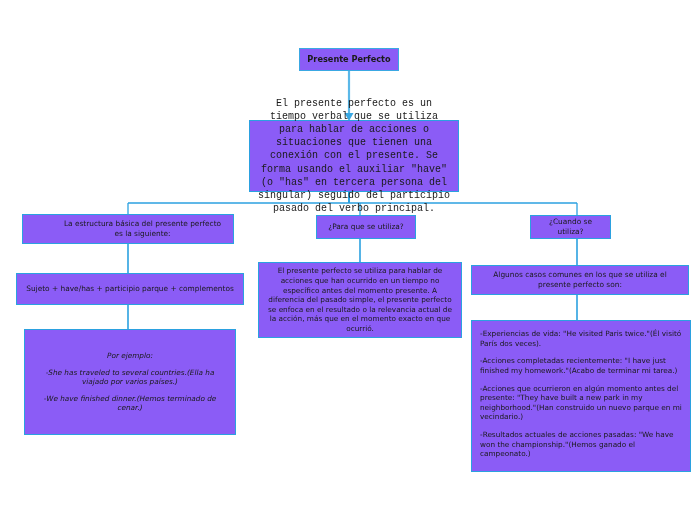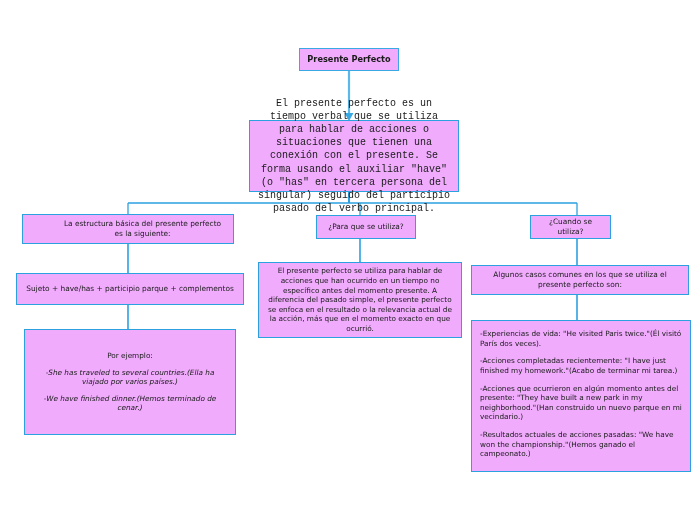--- a/index.html
+++ b/index.html
@@ -26,21 +26,21 @@
     position: absolute;
     left: 0; top: 0;
     width: 697px;
     height: 520px;
     pointer-events: none;
   }
   .node {
     position: absolute;
     box-sizing: border-box;
     border: 1.3px solid #2ba1e0;
-    background: #f0abfc;
+    background: #8b5cf6;
     display: flex;
     align-items: center;
     justify-content: flex-start;
     padding: 5px 7px;
     line-height: 1.32;
   }
   .node .txt {
     display: block;
     width: 100%;
   }
@@ -84,21 +84,21 @@
     left: 16px; top: 273px;
     width: 228px; height: 32px;
     font-size: 7.4px;
   }
   #n-b1b {
     left: 24px; top: 329px;
     width: 212px; height: 106px;
     font-size: 7.3px;
     padding: 7px 8px;
   }
-  #n-b1b .line { margin: 0 0 7px 0; }
+  #n-b1b .line { margin: 0 0 7px 0; font-style: italic; }
   #n-b1b .line:last-child { margin-bottom: 0; }
   #n-b1b .ital { font-style: italic; }
   
   #n-b2a {
     left: 258px; top: 262px;
     width: 204px; height: 76px;
     font-size: 7.3px;
   }
   
   #n-b3a {

